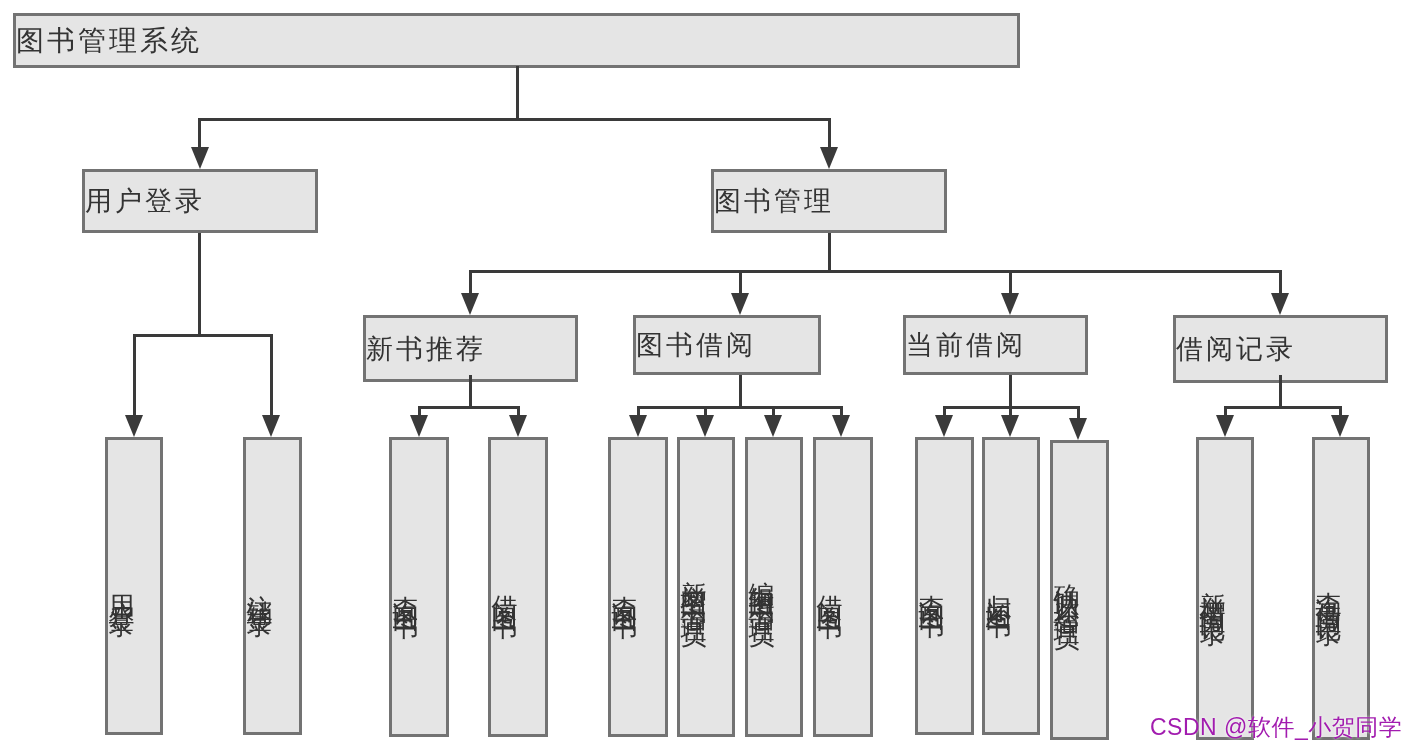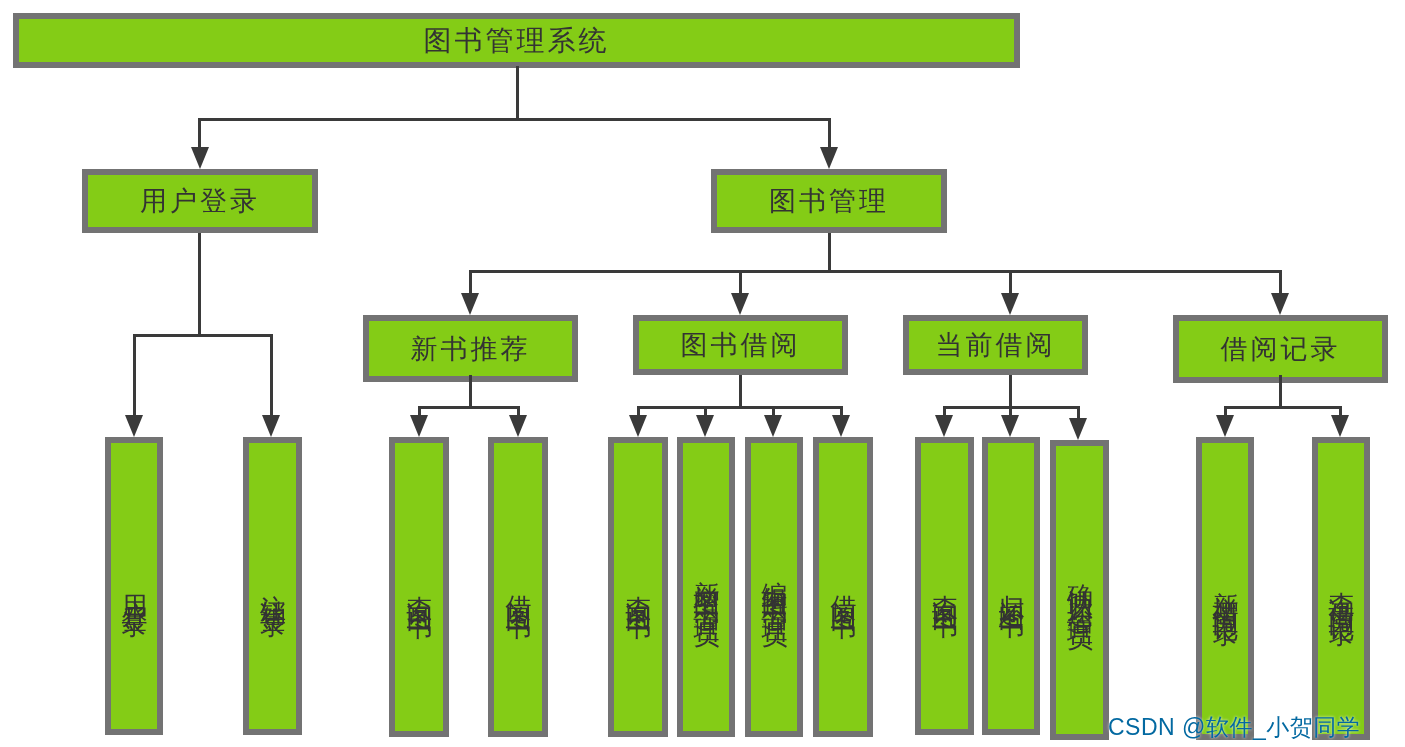--- a/index.html
+++ b/index.html
@@ -6,25 +6,25 @@
   .canvas{
     position:relative;
     width:1405px;height:747px;
     background:#ffffff;
     font-family:"Liberation Serif","DejaVu Serif",serif;
     overflow:hidden;
   }
   .box{
     position:absolute;
     box-sizing:border-box;
-    border:6px solid #737373;
-    background:#84cc16;
+    border:3px solid #737373;
+    background:#e5e5e5;
     display:flex;
     align-items:center;
-    justify-content:center;
+    justify-content:flex-start;
   }
   .hnode-label{
     font-size:27px;
     color:#333333;
     letter-spacing:3px;
     white-space:nowrap;
   }
   .root-label{font-size:28px;}
   .leaf-label{
     writing-mode:vertical-rl;
@@ -37,24 +37,24 @@
   .vline{position:absolute;width:3px;background:#3a3a3a;}
   .hline{position:absolute;height:3px;background:#3a3a3a;}
   .arrow{
     position:absolute;width:0;height:0;
     border-left:9px solid transparent;
     border-right:9px solid transparent;
     border-top:22px solid #3a3a3a;
   }
   .watermark{
     position:absolute;
-    left:1108px;top:712px;
+    left:1150px;top:712px;
     font-family:"Liberation Sans","DejaVu Sans",sans-serif;
     font-size:23px;
-    color:#0369a1;
+    color:#a21caf;
     letter-spacing:0.5px;
     white-space:nowrap;
     z-index:10;
     text-shadow:0 0 3px rgba(255,255,255,0.9);
   }
 </style>
 </head>
 <body>
 
 <div class="canvas">
@@ -68,21 +68,21 @@
   </div>
 
   <div class="box" style="left:711px;top:169px;width:236px;height:64px">
     <span class="hnode-label">图书管理</span>
   </div>
 
   <div class="box" style="left:363px;top:315px;width:215px;height:67px">
     <span class="hnode-label">新书推荐</span>
   </div>
 
-  <div class="box" style="left:633px;top:315px;width:215px;height:60px">
+  <div class="box" style="left:633px;top:315px;width:188px;height:60px">
     <span class="hnode-label">图书借阅</span>
   </div>
 
   <div class="box" style="left:903px;top:315px;width:185px;height:60px">
     <span class="hnode-label">当前借阅</span>
   </div>
 
   <div class="box" style="left:1173px;top:315px;width:215px;height:68px">
     <span class="hnode-label">借阅记录</span>
   </div>

